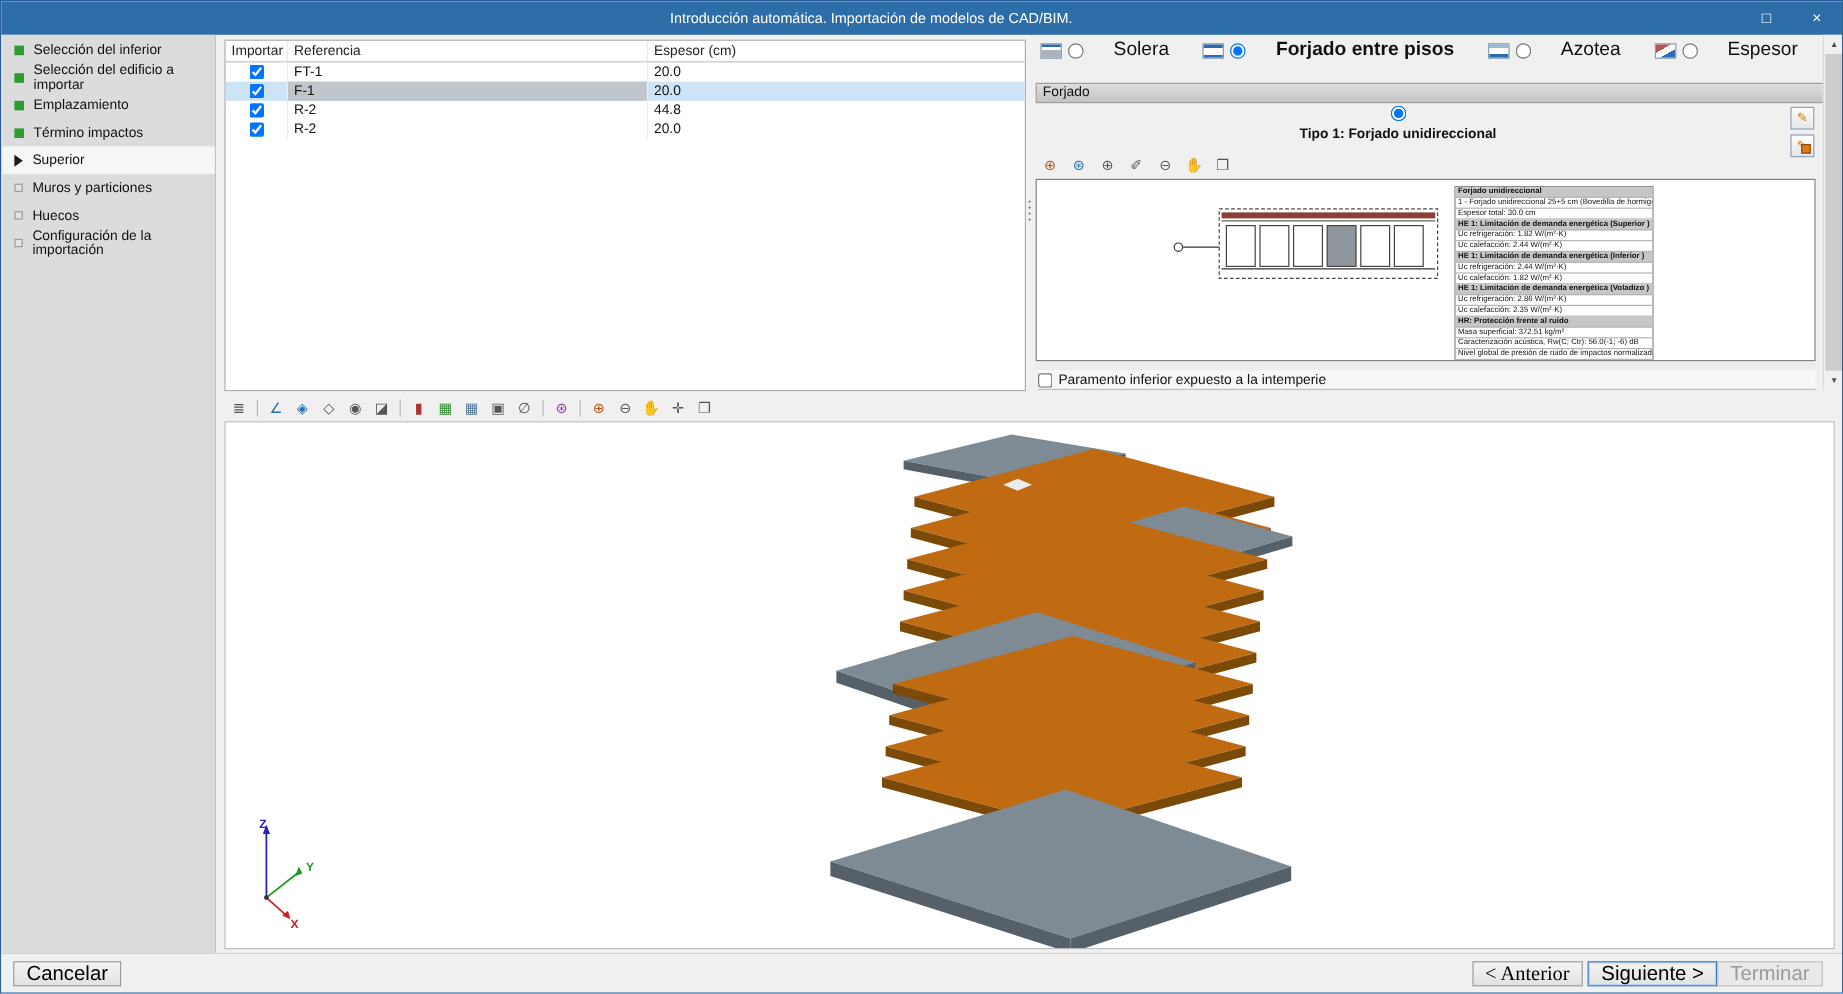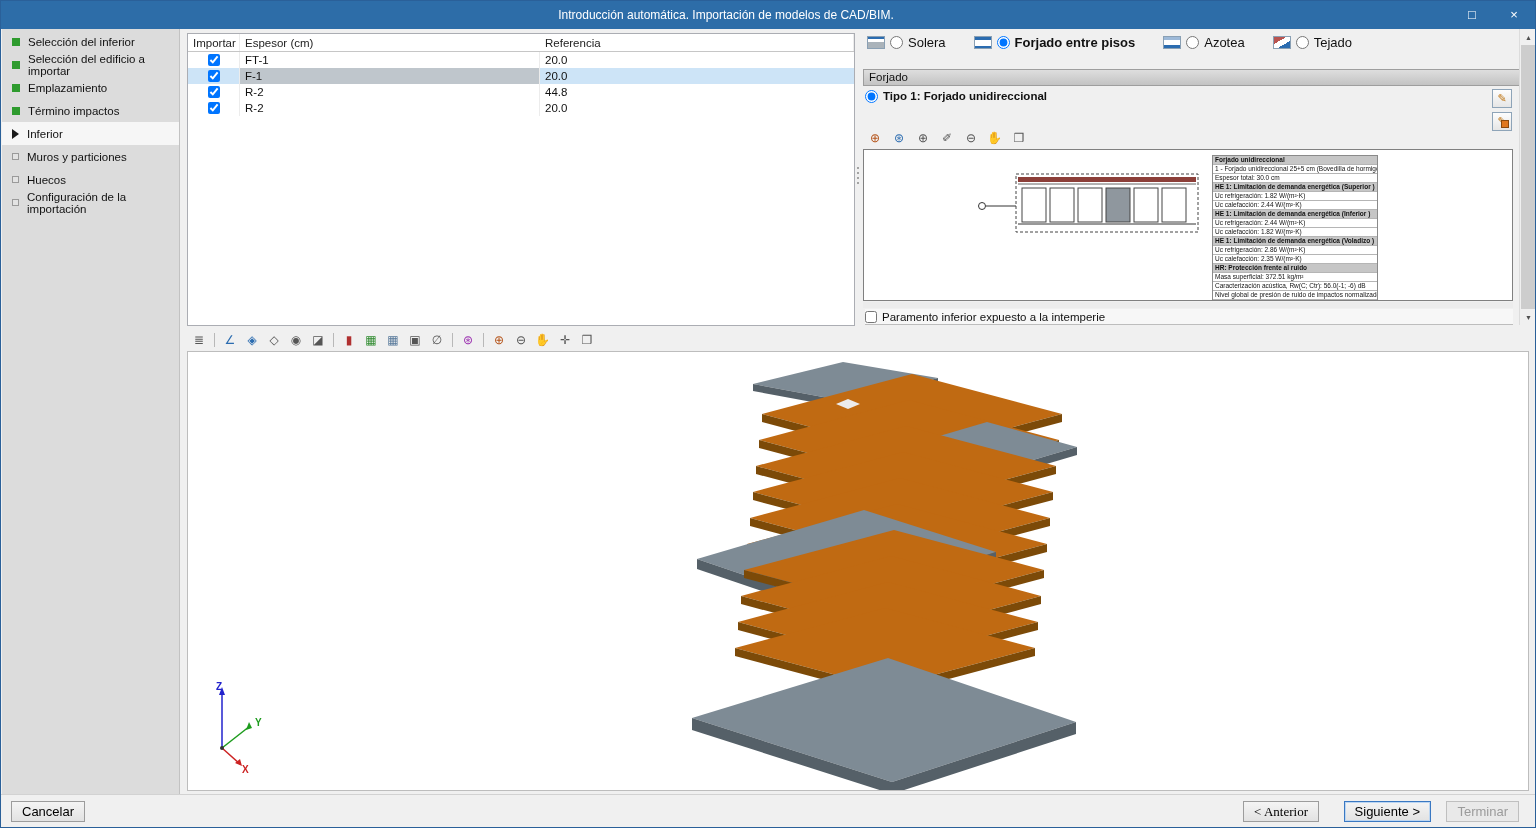--- a/index.html
+++ b/index.html
@@ -43,34 +43,34 @@
 
   
   .vsplit { position:absolute; left:855px; top:166px; width:4px; height:18px;
             display:flex; flex-direction:column; gap:3px; align-items:center; cursor:col-resize; }
   .vsplit i { width:2px; height:2px; background:#8a8a8a; border-radius:50%; }
 
   
   .types-bar { position:absolute; left:866px; top:30px; width:646px; height:22px;
                display:flex; align-items:center; gap:28px; }
   .ftype { display:flex; align-items:center; gap:5px; cursor:default; }
-  .ftype .lbl { font-size:13px; }
+  .ftype .lbl { font-size:16px;margin-left:20px; }
   .ftype.selbold .lbl { font-weight:bold; }
   .ftype .ticon { width:18px; height:13px; border:1px solid #8aa0b4; flex:0 0 auto; }
   [data-name="solera-icon"]   { background:linear-gradient(#2b6cb0 0 2px,#fff 2px 5px,#aab3ba 5px 13px); }
   [data-name="forjado-entre-pisos-icon"] { background:linear-gradient(#2b6cb0 0 3px,#fff 3px 9px,#2b6cb0 9px 13px); }
   [data-name="azotea-icon"]   { background:linear-gradient(#9db9d8 0 3px,#fff 3px 8px,#2b6cb0 8px 13px); }
   [data-name="tejado-icon"]   { background:linear-gradient(150deg,#b85450 0 35%,#fff 35% 65%,#2b6cb0 65%); }
 
   
   .forjado-header { position:absolute; left:862px; top:68px; width:701px; height:17px;
                     background:linear-gradient(#dedede,#c3c3c3); border:1px solid #9e9e9e;
                     font-size:11.5px; padding:1px 5px; }
   .type-row { position:absolute; left:864px; top:87px; width:600px; height:16px;
-              display:flex; align-items:center; gap:5px; font-size:11.5px; font-weight:bold; }
+              display:flex; align-items:center; gap:5px; font-size:11.5px; font-weight:bold;flex-direction:column; }
   .edit-btns { position:absolute; left:1491px; top:88px; display:flex; flex-direction:column; gap:4px; }
   .edit-btn { position:relative; width:20px; height:19px; background:linear-gradient(#fdfdfd,#e6e6e6);
               border:1px solid #8ea4b8; font-size:11px; color:#c07818; cursor:default;
               display:flex; align-items:center; justify-content:center; }
   .edit-btn.accent::after { content:""; position:absolute; right:2px; bottom:2px; width:6px; height:6px;
               background:#e07820; border:1px solid #8a4a10; }
 
   
   .preview-toolbar { position:absolute; left:864px; top:128px; height:18px; display:flex; gap:4px; }
   .tb { width:20px; height:18px; display:flex; align-items:center; justify-content:center;
@@ -108,21 +108,21 @@
   .gt { fill:#7e8b95; } .gs { fill:#556068; }
   .ot { fill:#c06a12; } .os { fill:#7c4a08; }
   .hole { fill:#ececec; }
   .axis { position:absolute; left:12px; bottom:16px; }
   .axis text { font-size:10px; font-weight:bold; font-family:"Liberation Sans",sans-serif; }
 
   
   .footer { position:absolute; left:0; right:0; bottom:0; height:33px; background:#f0f0f0;
             border-top:1px solid #d2d2d2; }
   .btn { position:absolute; top:6px; height:21px; background:linear-gradient(#f4f4f4,#e2e2e2);
-         border:1px solid #9c9c9c; font-size:13px; padding:0 10px; cursor:default;
+         border:1px solid #9c9c9c; font-size:17px; padding:0 10px; cursor:default;
          font-family:"Liberation Sans",sans-serif; }
   .btn.cancel { left:10px; }
   .btn.prev { right:216px;font-family:Liberation Serif, serif; }
   .btn.next { right:104px; border:1px solid #3a78c2; box-shadow:0 0 0 1px #bcd6f2 inset; }
   .btn.finish { right:16px; color:#9b9b9b; background:#e9e9e9; border-color:#bfbfbf; }
 </style>
 </head>
 <body>
 
 <div class="window" data-name="wizard-window">
@@ -152,21 +152,21 @@
         <span data-name="sidebar-item-label">Emplazamiento</span>
       </div>
 
       <div class="sb-item done" data-name="sidebar-item-termino-municipal">
         <span class="bullet" data-name="step-state-icon"></span>
         <span data-name="sidebar-item-label">Término impactos</span>
       </div>
 
       <div class="sb-item current" data-name="sidebar-item-forjados">
         <span class="bullet" data-name="step-state-icon"></span>
-        <span data-name="sidebar-item-label">Inferior</span>
+        <span data-name="sidebar-item-label">Superior</span>
       </div>
 
       <div class="sb-item pending" data-name="sidebar-item-muros-particiones">
         <span class="bullet" data-name="step-state-icon"></span>
         <span data-name="sidebar-item-label">Muros y particiones</span>
       </div>
 
       <div class="sb-item pending" data-name="sidebar-item-huecos">
         <span class="bullet" data-name="step-state-icon"></span>
         <span data-name="sidebar-item-label">Huecos</span>
@@ -174,22 +174,22 @@
 
       <div class="sb-item pending" data-name="sidebar-item-configuracion-importacion">
         <span class="bullet" data-name="step-state-icon"></span>
         <span data-name="sidebar-item-label">Configuración de la importación</span>
       </div>
     </div>
 
   <div class="table-panel" data-name="slab-table">
     <div class="trow head" data-name="slab-table-header">
       <div class="cell c-imp" data-name="column-header-importar" style="justify-content:flex-start;">Importar</div>
+      <div class="cell" data-name="column-header-referencia">Referencia</div>
       <div class="cell" data-name="column-header-espesor" style="border-right:none;">Espesor (cm)</div>
-      <div class="cell" data-name="column-header-referencia">Referencia</div>
     </div>
     <div data-name="slab-table-body">
 
         <div class="trow" data-name="table-row">
           <div class="cell c-imp" data-name="import-cell">
             <input type="checkbox" data-name="import-checkbox" checked="" style="">
           </div>
           <div class="cell c-ref" data-name="reference-cell">FT-1</div>
           <div class="cell" data-name="thickness-cell" style="border-right:none;">20.0</div>
         </div>
@@ -243,21 +243,21 @@
 
       <label class="ftype" data-name="floor-type-option-azotea">
         <span class="ticon" data-name="azotea-icon"></span>
         <input type="radio" name="floor-type" data-name="floor-type-radio" style="">
         <span class="lbl" data-name="floor-type-label">Azotea</span>
       </label>
 
       <label class="ftype" data-name="floor-type-option-tejado">
         <span class="ticon" data-name="tejado-icon"></span>
         <input type="radio" name="floor-type" data-name="floor-type-radio" style="">
-        <span class="lbl" data-name="floor-type-label">Tejado</span>
+        <span class="lbl" data-name="floor-type-label">Espesor</span>
       </label>
     </div>
 
   <div class="forjado-header" data-name="forjado-panel-header">Forjado</div>
 
   <div class="type-row" data-name="slab-type-option">
     <input type="radio" name="slab-type" data-name="slab-type-radio" checked="" style="">
     <span data-name="slab-type-label">Tipo 1: Forjado unidireccional</span>
   </div>
 

